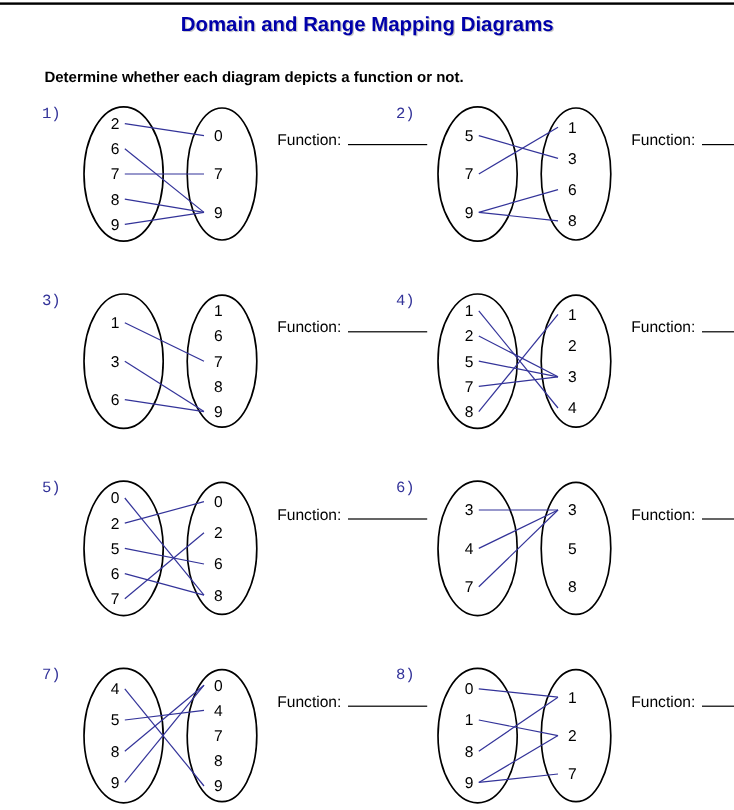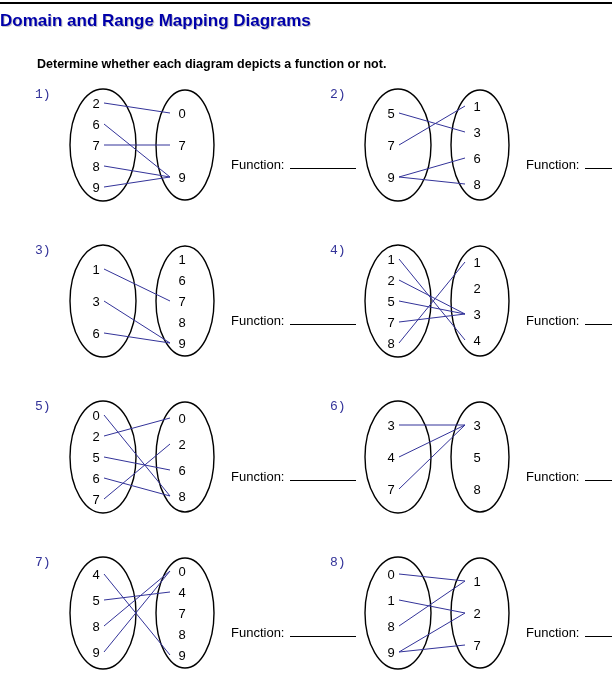--- a/index.html
+++ b/index.html
@@ -3,41 +3,41 @@
 <meta charset="utf-8">
 <style>
   html,body{margin:0;padding:0;}
   body{
     width:612px;height:675px;overflow:hidden;background:#ffffff;
     font-family:"Liberation Sans",sans-serif;color:#000;
     position:relative;
   }
   .top-rule{height:2px;background:#000;margin-top:2px;}
   .title{
-    font-size:17px;font-weight:bold;margin-top:7px;
+    text-align:center;font-size:17px;font-weight:bold;margin-top:7px;
     color:var(--title-color,#0000AA);
     text-shadow:1px 1px 0 #c9c9c9;
     font-family:"Liberation Sans",sans-serif;
   }
   .instruction{
     margin:26px 0 0 37px;font-size:12.5px;font-weight:bold;color:#000000;
   }
   .grid{
     margin:13px 0 0 35px;
     display:grid;grid-template-columns:295px 277px;grid-auto-rows:156px;
   }
   .cell{position:relative;height:156px;}
   .dnum{
     position:absolute;left:0;top:3px;
     font-family:"Liberation Mono",monospace;font-size:13px;
     color:var(--label-color,#333399);
   }
   .dsvg{position:absolute;left:13px;top:0;}
   .dsvg text{font-family:"Liberation Sans",sans-serif;font-size:13px;fill:#000;}
-  .fn{position:absolute;left:196px;top:23px;font-size:13px;white-space:nowrap;margin-top:48px;}
+  .fn{position:absolute;left:196px;top:23px;font-size:13px;white-space:nowrap;}
   .fnlabel{color:#000;}
   .blank{
     display:inline-block;width:66px;height:13px;margin-left:6px;
     border-bottom:1px solid #000;vertical-align:baseline;
   }
 </style>
 </head>
 <body>
 
 <div class="page">

